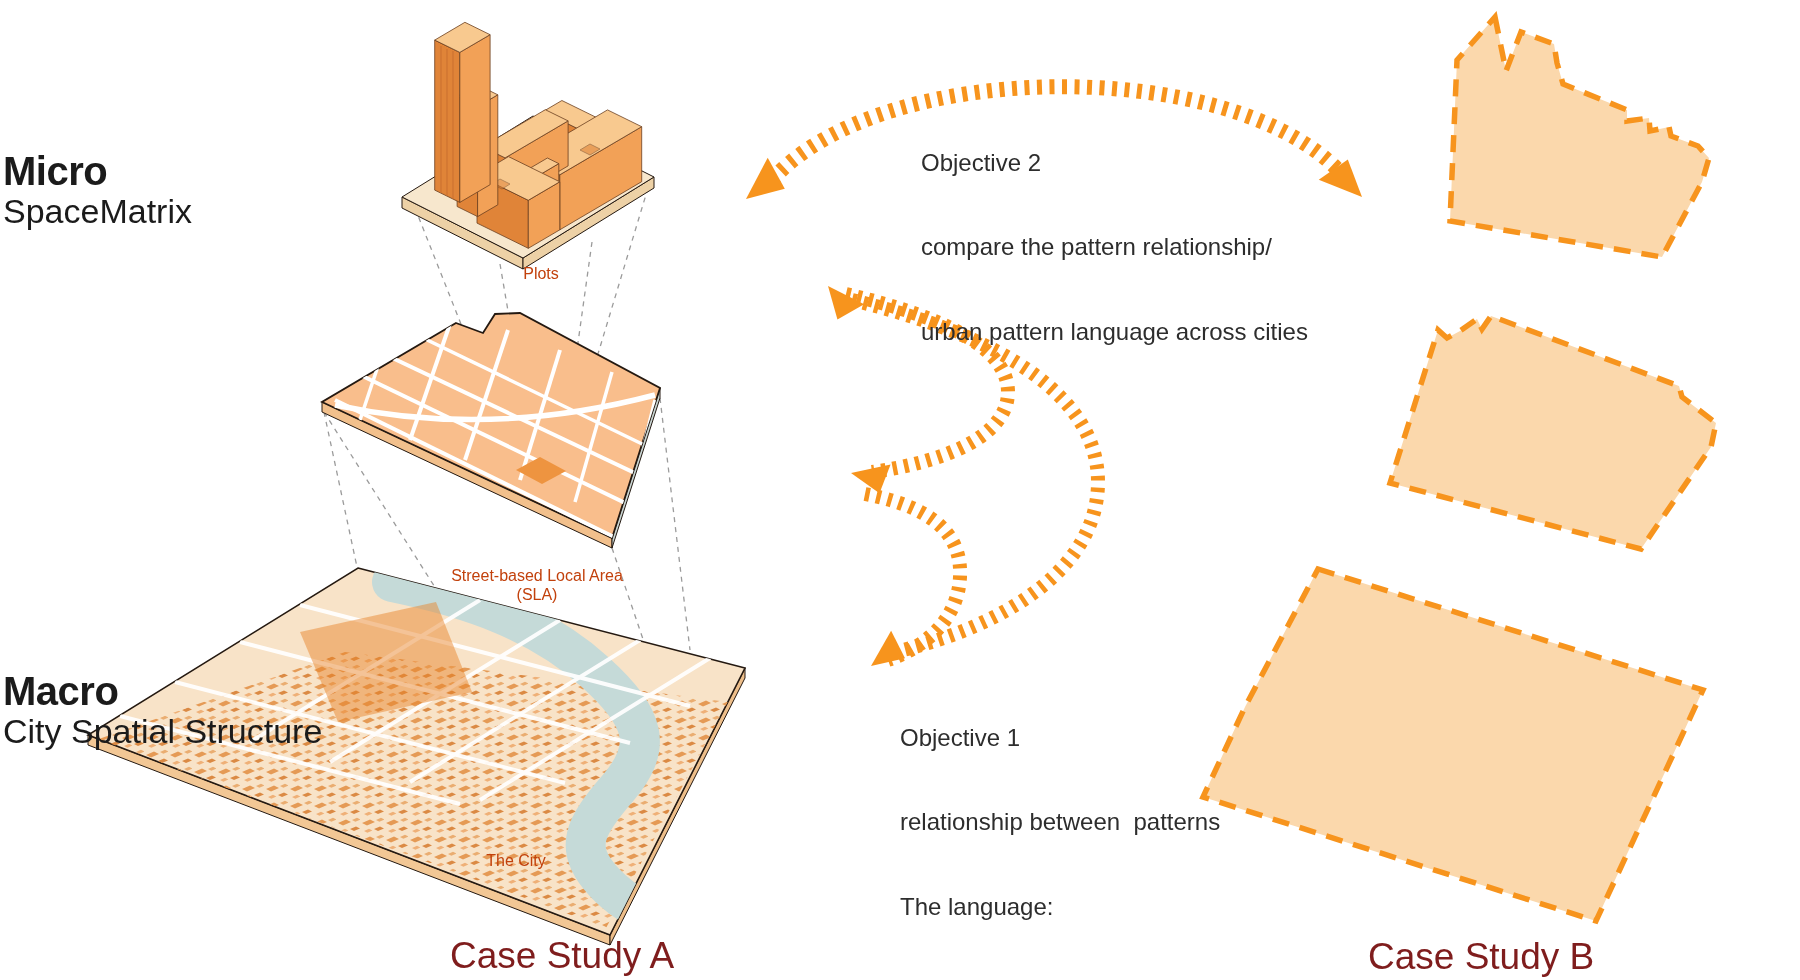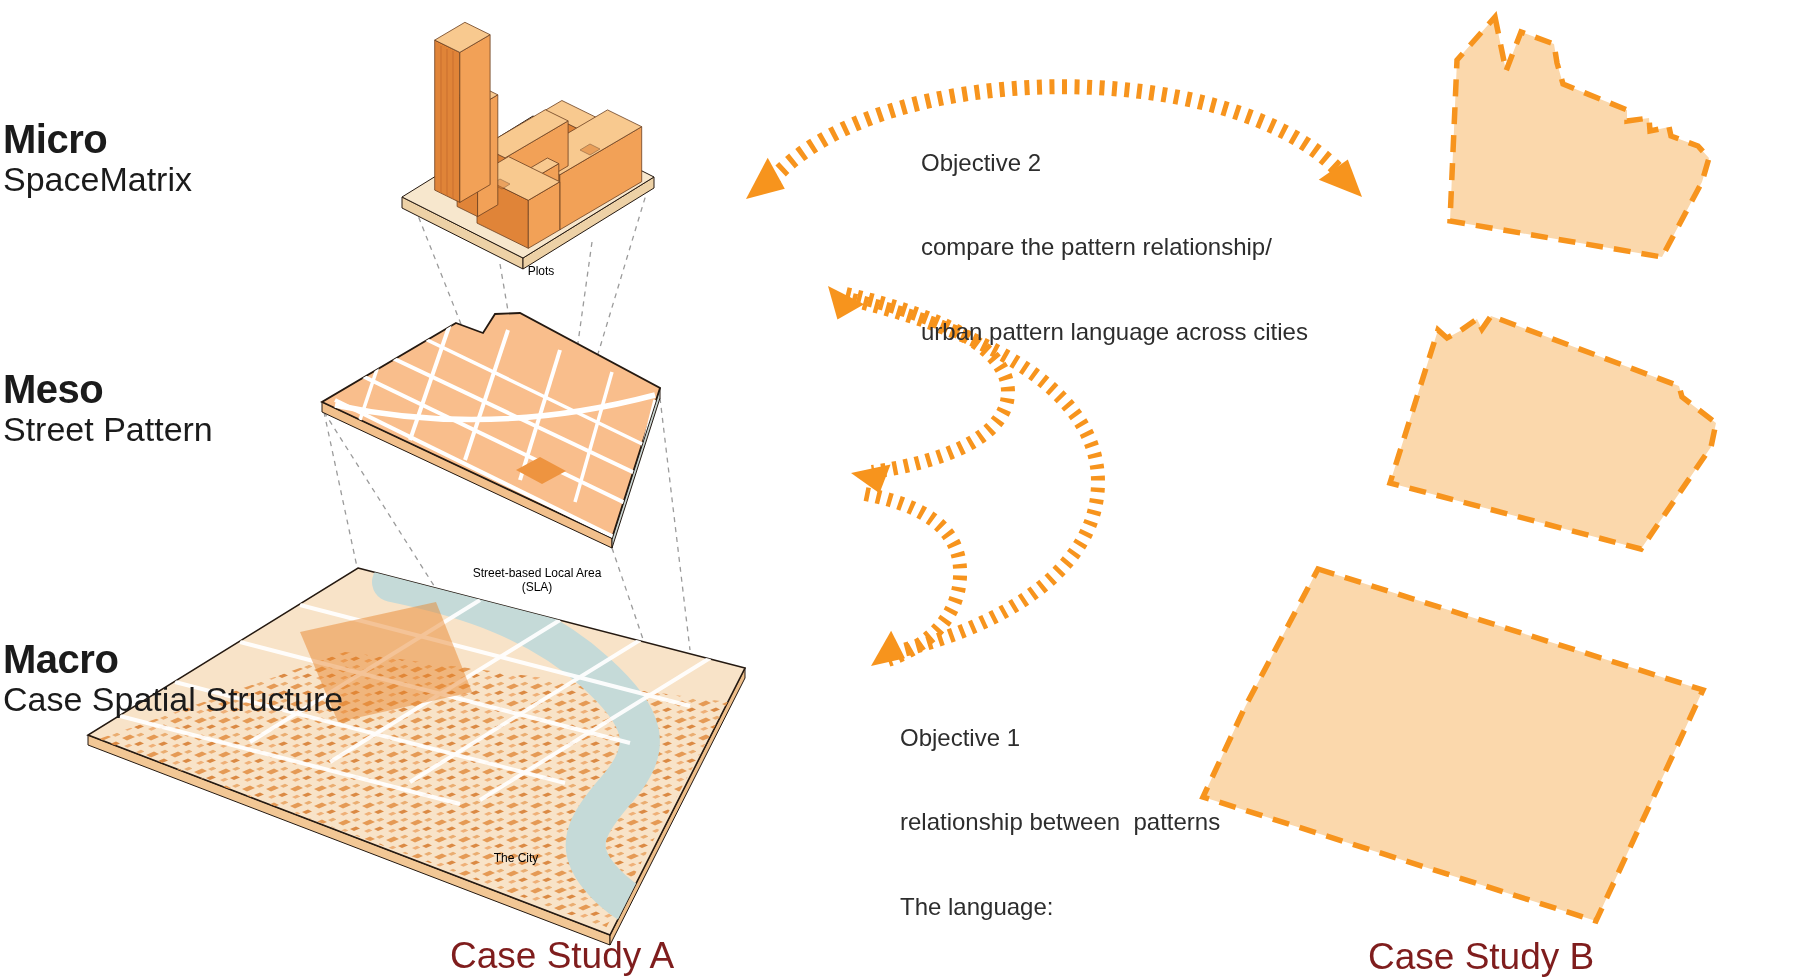--- a/index.html
+++ b/index.html
@@ -1,23 +1,23 @@
 <!DOCTYPE html>
 <html><head>
 <meta charset="utf-8">
 <style>
   html,body{margin:0;padding:0;background:#ffffff;}
   .canvas{position:relative;width:1800px;height:980px;background:#ffffff;overflow:hidden;
           font-family:"Liberation Sans", sans-serif;color:#222;}
   svg{position:absolute;left:0;top:0;}
   .level{position:absolute;left:3px;}
-  .lv-title{font-size:40px;font-weight:700;color:#1b1b1b;line-height:1.05;letter-spacing:-0.5px;}
+  .lv-title{font-size:40px;font-weight:700;color:#1b1b1b;line-height:1.05;letter-spacing:-0.5px;margin-top:32px;}
   .lv-sub{font-size:34px;font-weight:400;color:#1b1b1b;line-height:1.15;}
   .obj{position:absolute;font-size:24px;line-height:1.17;color:#2d2d2d;white-space:pre-wrap;}
-  .small-label{position:absolute;font-size:12px;color:#000000;text-align:center;line-height:1.2;}
+  .small-label{position:absolute;font-size:16px;color:#c2410c;text-align:center;line-height:1.2;}
   .caption{position:absolute;font-size:37px;color:#7f1d1d;text-align:left;}
 </style>
 </head>
 <body>
 
 <div class="canvas">
 
 <svg width="1800" height="980" viewBox="0 0 1800 980">
   <defs>
     <pattern id="fabric" width="24" height="17" patternUnits="userSpaceOnUse">
@@ -155,28 +155,24 @@
       <path transform="translate(871,666) rotate(-40)" d="M0,0 L38,-14 L31,16 Z"></path>
     </g>
   </g>
 </svg>
 
 <div class="level" style="top:118px;">
   <div class="lv-title">Micro</div>
   <div class="lv-sub">SpaceMatrix</div>
 </div>
 
-<div class="level" style="top:368px;">
-  <div class="lv-title">Meso</div>
-  <div class="lv-sub">Street Pattern</div>
-</div>
 
 <div class="level" style="top:638px;">
   <div class="lv-title">Macro</div>
-  <div class="lv-sub">Case Spatial Structure</div>
+  <div class="lv-sub">City Spatial Structure</div>
 </div>
 
 <div class="small-label" style="left:486px;top:264px;width:110px;">Plots</div>
 
 <div class="small-label" style="left:427px;top:532px;width:220px;margin-top:34px;">
   <div>Street-based Local Area</div>
   <div>(SLA)</div>
 </div>
 
 <div class="small-label" style="left:436px;top:851px;width:160px;">The City</div>

